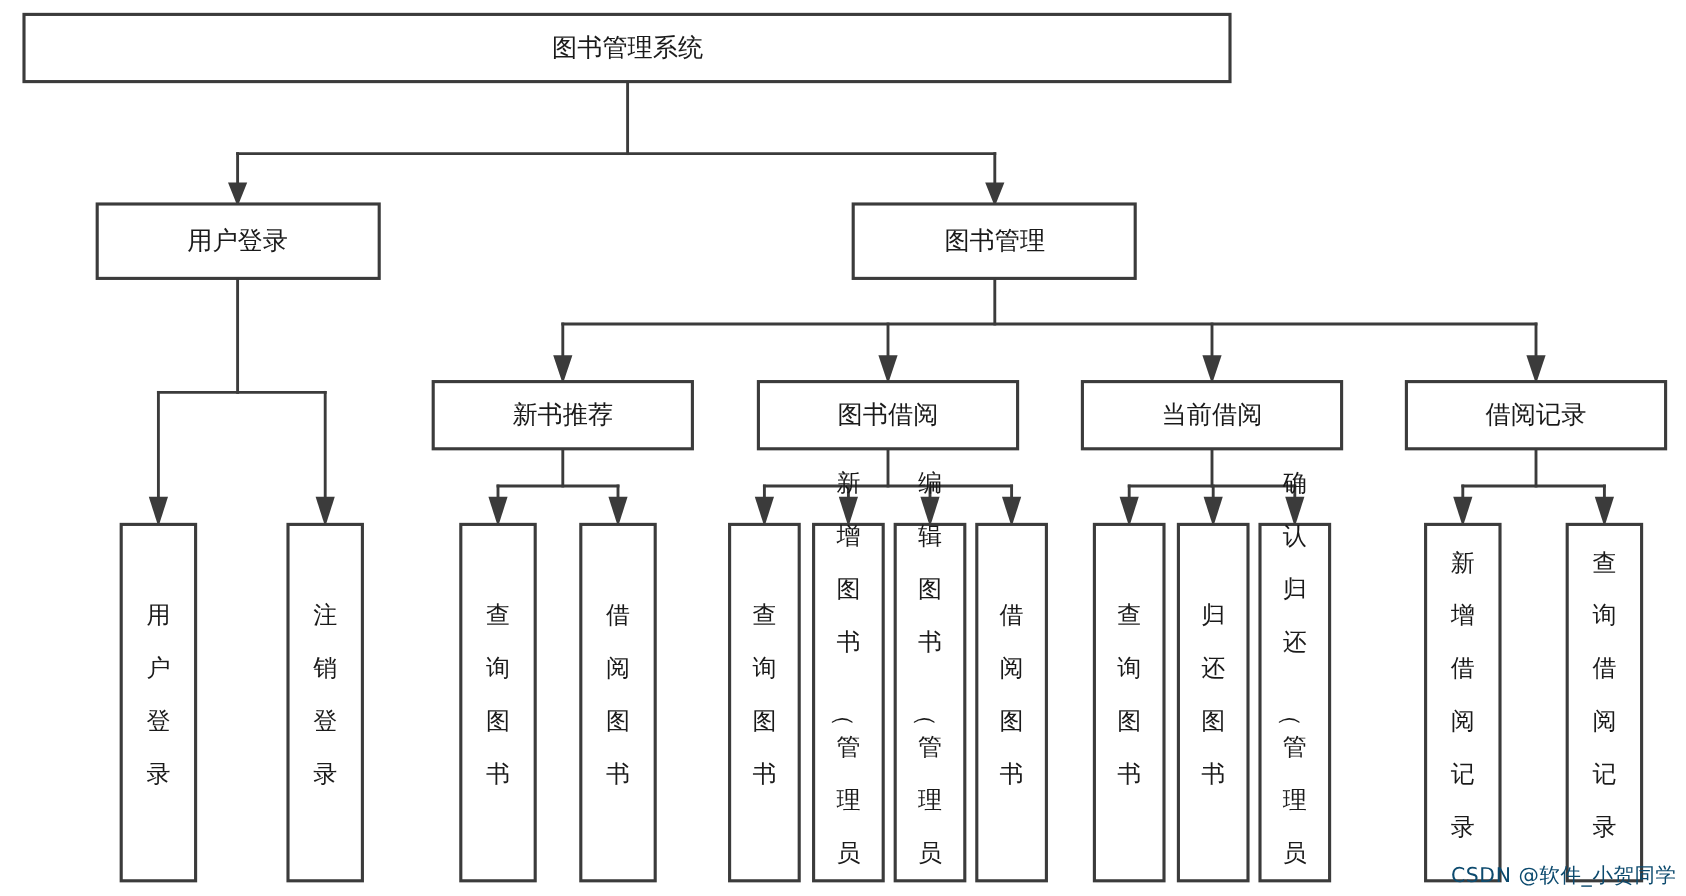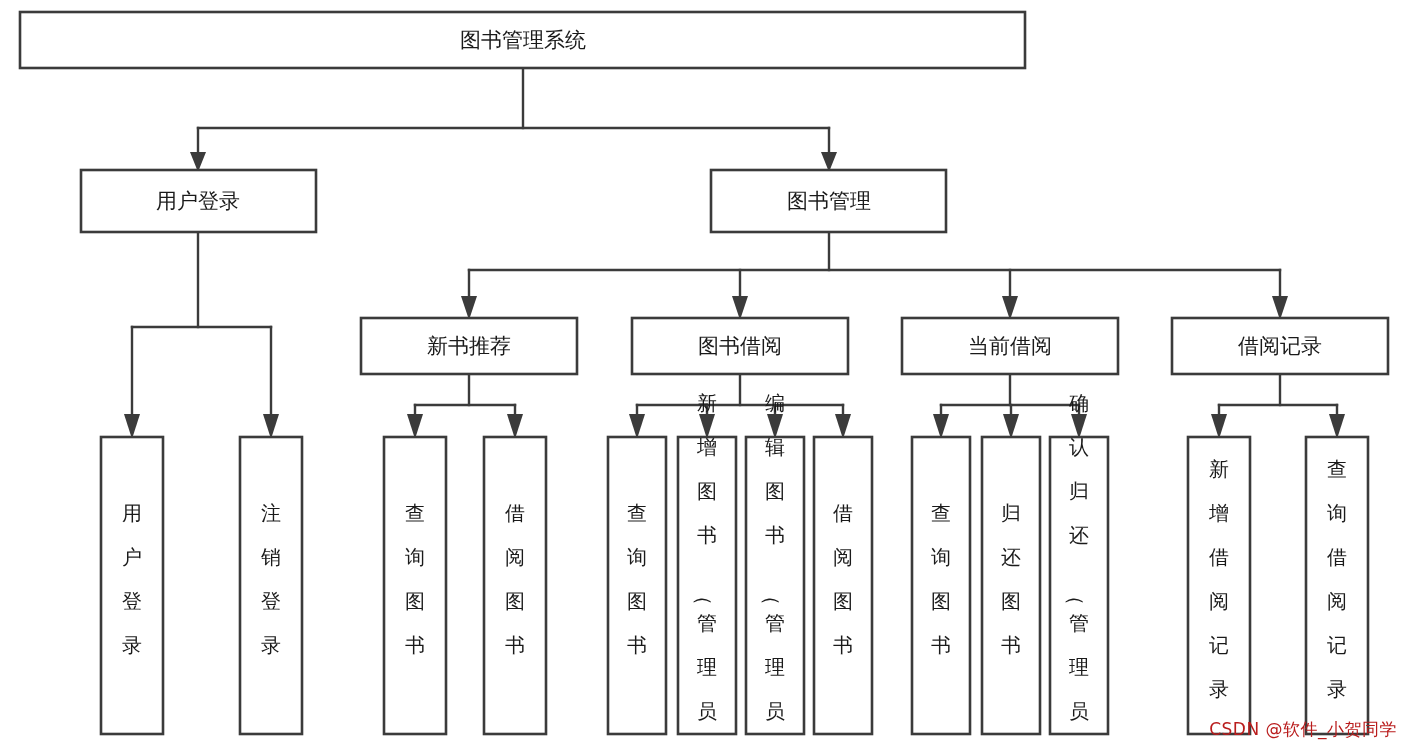--- a/index.html
+++ b/index.html
@@ -52,21 +52,21 @@
   .v-label {
     font-size: 20px;
     fill: #1a1a1a;
     text-anchor: middle;
     font-family: "DejaVu Sans", "Liberation Sans", sans-serif;
   }
   .watermark {
     position: absolute;
     right: 8px;
     bottom: 6px;
-    color: #b91c1c;
+    color: #0c4a6e;
     font-size: 17px;
     letter-spacing: 0.5px;
     white-space: nowrap;
     font-family: "DejaVu Sans", "Liberation Sans", sans-serif;
     pointer-events: none;
   }
 </style>
 </head>
 <body>
 

